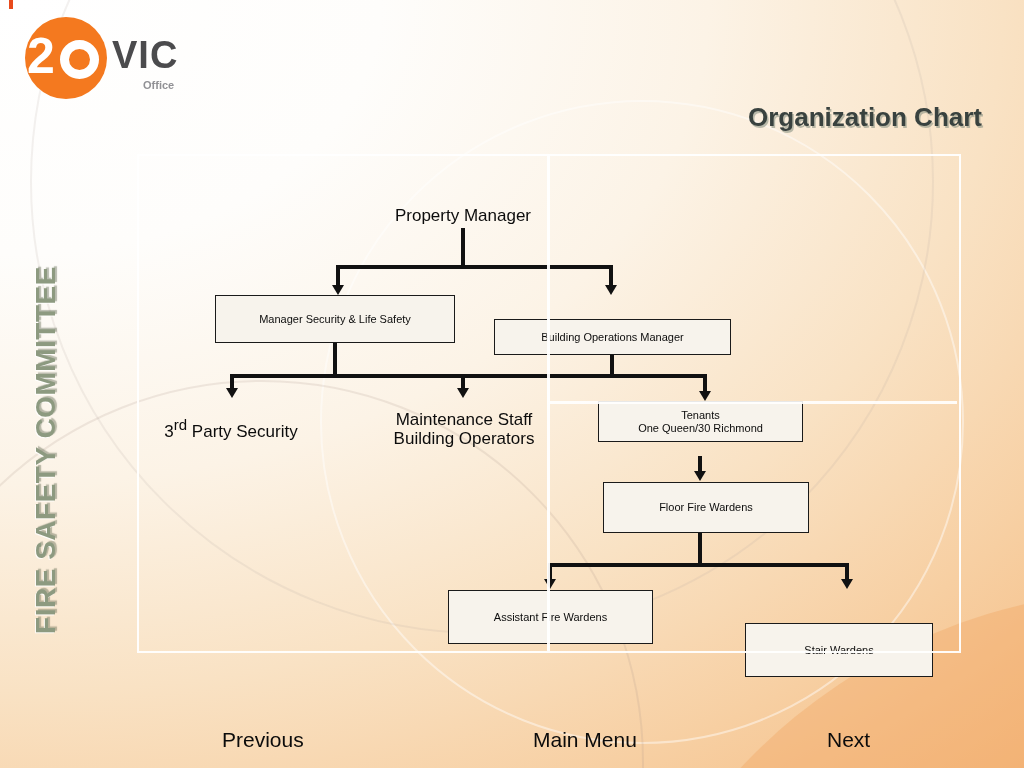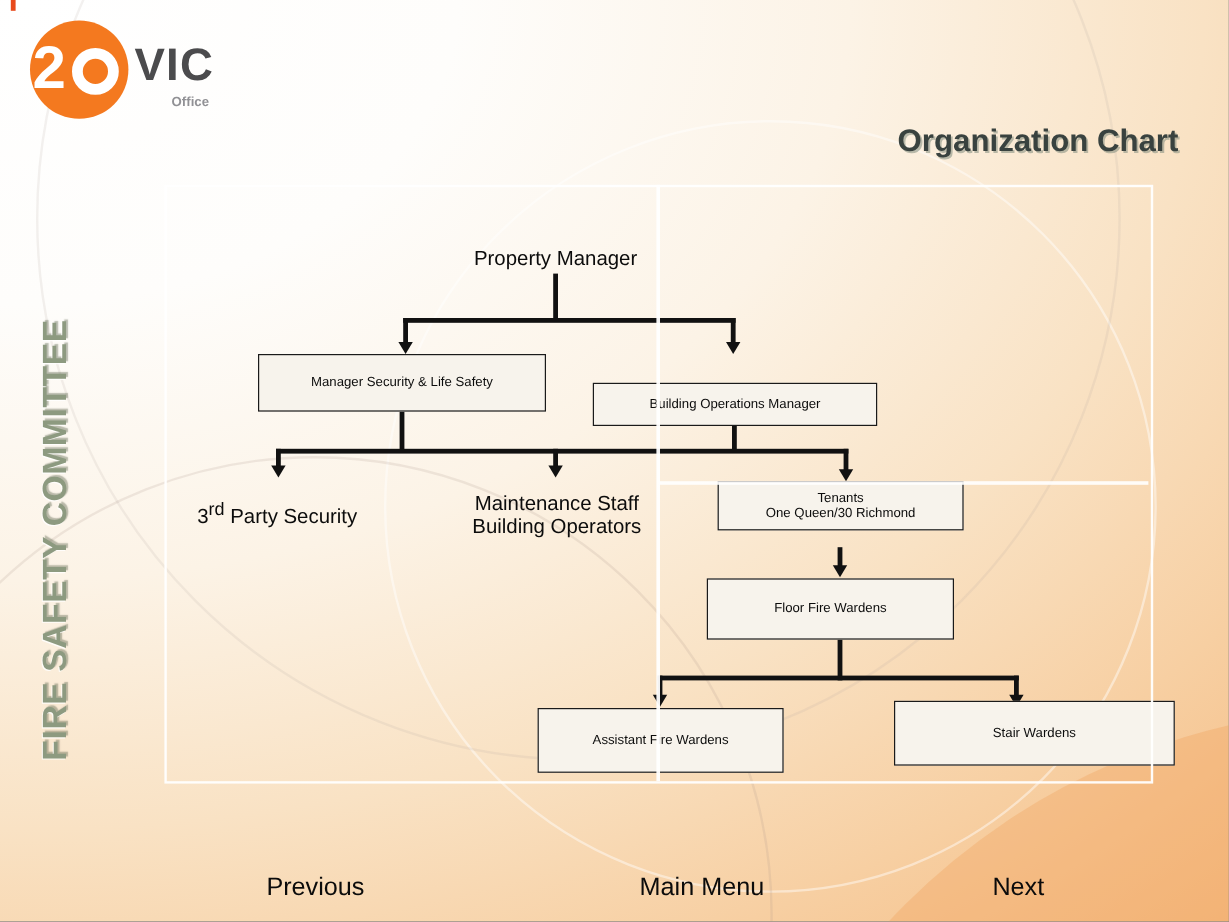--- a/index.html
+++ b/index.html
@@ -129,25 +129,25 @@
   <div class="free-text" style="left:364px;top:410px;width:200px;">
     <div>Maintenance Staff</div>
     <div>Building Operators</div>
   </div>
 
   <div class="node" style="left:598px;top:401px;width:205px;height:41px;">
     <div>Tenants</div>
     <div>One Queen/30 Richmond</div>
   </div>
 
-  <div class="node" style="left:589px;top:482px;width:206px;height:51px;">Floor Fire Wardens</div>
+  <div class="node" style="left:603px;top:482px;width:206px;height:51px;">Floor Fire Wardens</div>
 
   <div class="node" style="left:448px;top:590px;width:205px;height:54px;">Assistant Fire Wardens</div>
 
-  <div class="node" style="left:745px;top:584px;width:234px;height:54px;">Stair Wardens</div>
+  <div class="node" style="left:745px;top:623px;width:188px;height:54px;">Stair Wardens</div>
 
   <div class="frame"></div>
   <div class="frame-v"></div>
   <div class="frame-h"></div>
 
   <div class="nav">
     <a class="nav-prev" href="#">Previous</a>
     <a class="nav-menu" href="#">Main Menu</a>
     <a class="nav-next" href="#">Next</a>
   </div>

